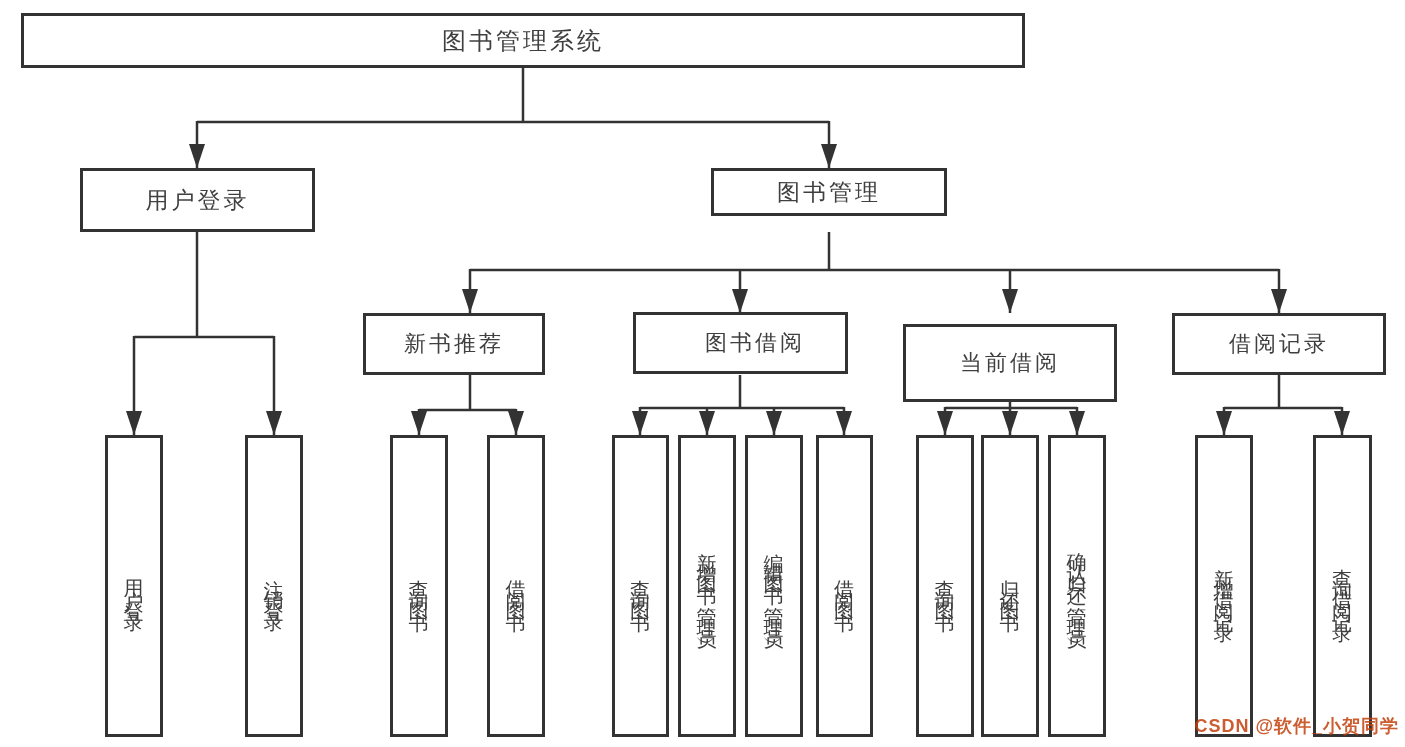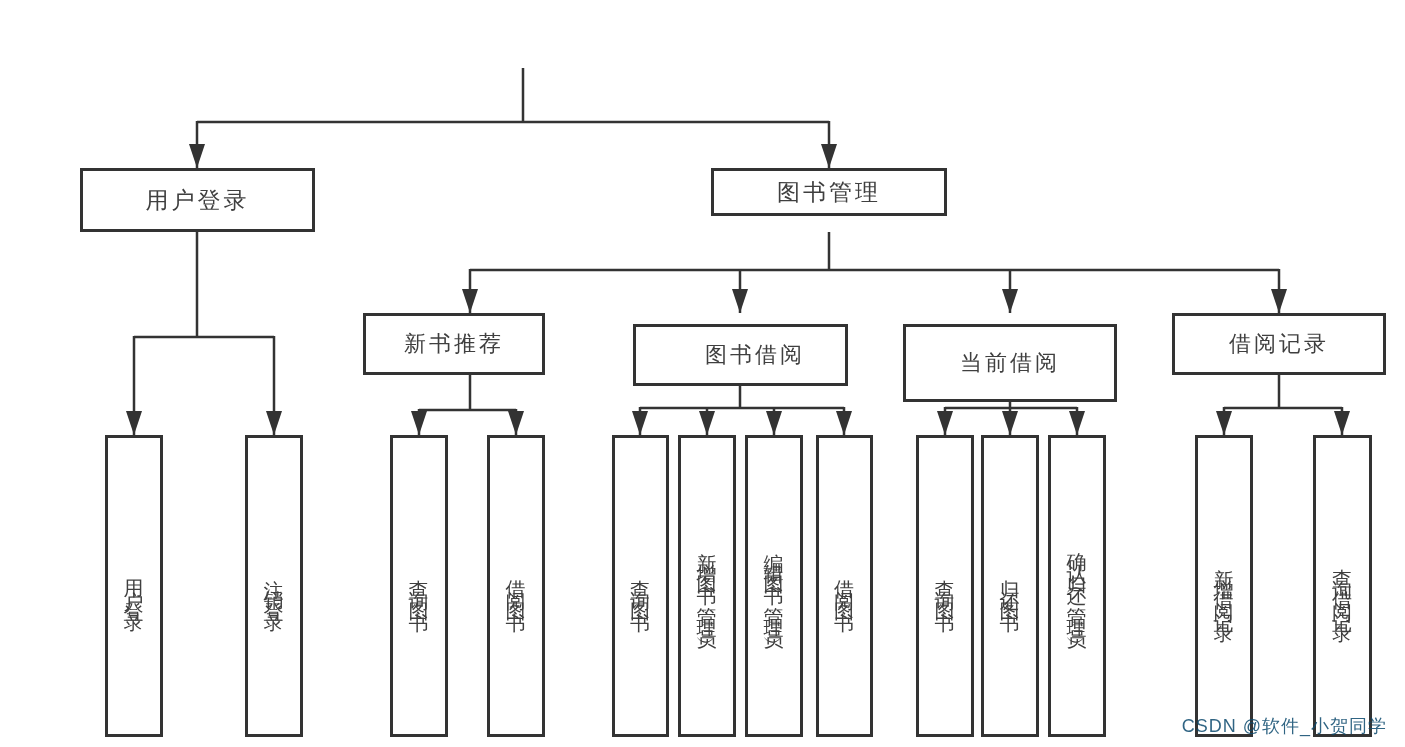--- a/index.html
+++ b/index.html
@@ -47,28 +47,29 @@
   }
   .v-label {
     writing-mode: vertical-rl;
     text-orientation: mixed;
     letter-spacing: 11px;
     line-height: 1;
     display: block;
   }
   #watermark {
     position: absolute;
-    right: 18px;
+    right: 6px;
     top: 714px;
     font-size: 18px;
     letter-spacing: 1px;
-    color: #0c4a6e;
+    color: #c2410c;
     opacity: 0.85;
     z-index: 5;
     white-space: nowrap;
+    font-weight: bold;
   }
 </style>
 </head>
 <body>
 
 <div id="stage">
 
   <svg id="connectors" viewBox="0 0 1405 747" xmlns="http://www.w3.org/2000/svg">
     <defs>
       <marker id="ah" markerUnits="userSpaceOnUse" markerWidth="26" markerHeight="18" refX="24" refY="9" orient="auto">
@@ -105,26 +106,27 @@
       <line x1="945" y1="407" x2="945" y2="435" marker-end="url(#ah)"></line>
       <line x1="1010" y1="407" x2="1010" y2="435" marker-end="url(#ah)"></line>
       <line x1="1077" y1="407" x2="1077" y2="435" marker-end="url(#ah)"></line>
 
       <path d="M1279,375 V408 M1224,408 H1342"></path>
       <line x1="1224" y1="407" x2="1224" y2="435" marker-end="url(#ah)"></line>
       <line x1="1342" y1="407" x2="1342" y2="435" marker-end="url(#ah)"></line>
     </g>
   </svg>
 
+  <div class="node h-node root-node" style="left:21px; top:13px; width:1004px; height:55px;">图书管理系统</div>
 
   <div class="node h-node branch-node" style="left:80px; top:168px; width:235px; height:64px;">用户登录</div>
   <div class="node h-node branch-node" style="left:711px; top:168px; width:236px; height:48px;">图书管理</div>
 
   <div class="node h-node sub-node" style="left:363px; top:313px; width:182px; height:62px;">新书推荐</div>
-  <div class="node h-node sub-node" style="left:633px; top:324px; width:215px; height:62px;padding-left:29px;">图书借阅</div>
+  <div class="node h-node sub-node" style="left:633px; top:312px; width:215px; height:62px;padding-left:29px;">图书借阅</div>
   <div class="node h-node sub-node" style="left:903px; top:324px; width:214px; height:78px;">当前借阅</div>
   <div class="node h-node sub-node" style="left:1172px; top:313px; width:214px; height:62px;text-align:center;">借阅记录</div>
 
   <div class="node v-node" style="left:105px; top:435px; width:58px; height:302px;">
     <span class="v-label">用户登录</span>
   </div>
   <div class="node v-node" style="left:245px; top:435px; width:58px; height:302px;">
     <span class="v-label">注销登录</span>
   </div>
 

